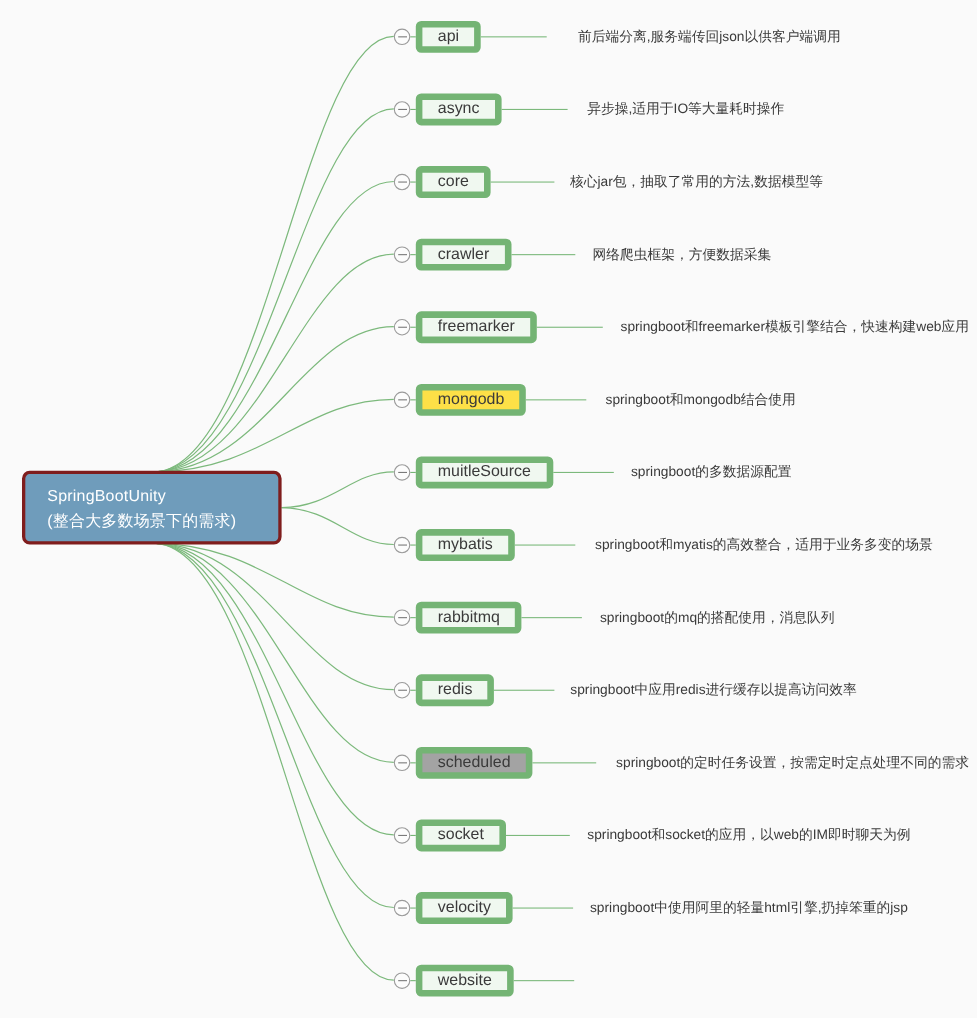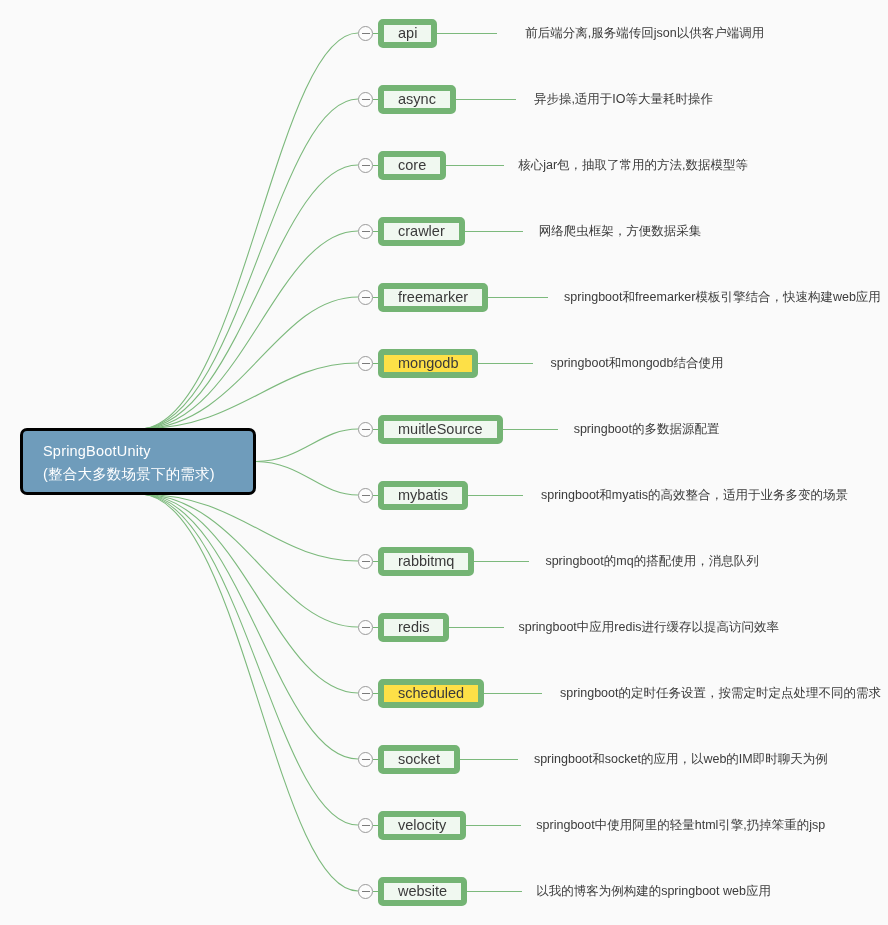--- a/index.html
+++ b/index.html
@@ -24,21 +24,21 @@
     pointer-events: none;
   }
   
   #root-node {
     position: absolute;
     left: 20px;
     top: 428px;
     width: 236px;
     height: 67px;
     background: #6f9cbb;
-    border: 3px solid #000000;
+    border: 3px solid #7f1d1d;
     border-radius: 7px;
     color: #ffffff;
     padding: 9px 0 0 20px;
     line-height: 23px;
     font-size: 14.5px;
     letter-spacing: 0.2px;
     z-index: 5;
   }
   #root-node .rl { display: block; white-space: nowrap; }
   
@@ -201,21 +201,21 @@
         <div class="toggle"></div>
         <div class="toggle-stub"></div>
         <div class="node-box" style="border-color: rgb(116, 180, 116); background: rgb(240, 248, 240);">redis</div>
         <div class="connector" style="width: 55px; background: rgb(124, 185, 124);"></div>
         <div style="width: 14px; flex: 0 0 auto;"></div>
         <div class="desc">springboot中应用redis进行缓存以提高访问效率</div>
       </div>
       <div class="branch" style="left: 358px; top: 678px;">
         <div class="toggle"></div>
         <div class="toggle-stub"></div>
-        <div class="node-box" style="border-color: rgb(116, 180, 116); background: #fde047;">scheduled</div>
+        <div class="node-box" style="border-color: rgb(116, 180, 116); background: #a3a3a3;">scheduled</div>
         <div class="connector" style="width: 58px; background: rgb(124, 185, 124);"></div>
         <div style="width: 18px; flex: 0 0 auto;"></div>
         <div class="desc">springboot的定时任务设置，按需定时定点处理不同的需求</div>
       </div>
       <div class="branch" style="left: 358px; top: 744px;">
         <div class="toggle"></div>
         <div class="toggle-stub"></div>
         <div class="node-box" style="border-color: rgb(116, 180, 116); background: rgb(240, 248, 240);">socket</div>
         <div class="connector" style="width: 58px; background: rgb(124, 185, 124);"></div>
         <div style="width: 16px; flex: 0 0 auto;"></div>
@@ -228,16 +228,15 @@
         <div class="connector" style="width: 55px; background: rgb(124, 185, 124);"></div>
         <div style="width: 15px; flex: 0 0 auto;"></div>
         <div class="desc">springboot中使用阿里的轻量html引擎,扔掉笨重的jsp</div>
       </div>
       <div class="branch" style="left: 358px; top: 876px;">
         <div class="toggle"></div>
         <div class="toggle-stub"></div>
         <div class="node-box" style="border-color: rgb(116, 180, 116); background: rgb(240, 248, 240);">website</div>
         <div class="connector" style="width: 55px; background: rgb(124, 185, 124);"></div>
         <div style="width: 14px; flex: 0 0 auto;"></div>
-        <div class="desc">以我的博客为例构建的springboot web应用</div>
       </div>
     </div>
 </div>
 
 </body></html>

